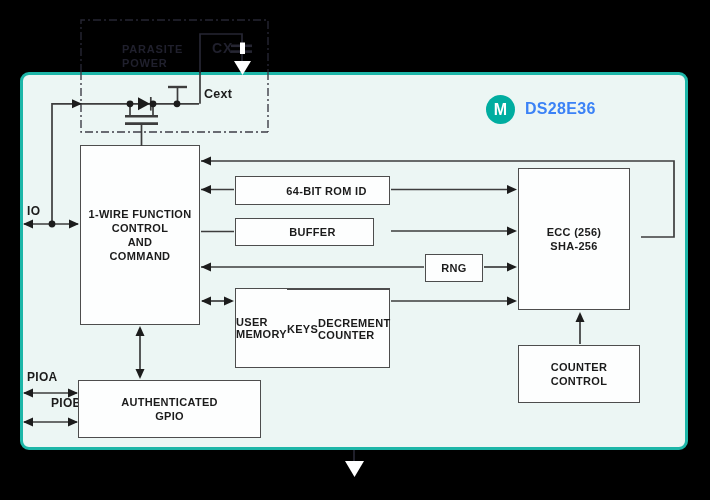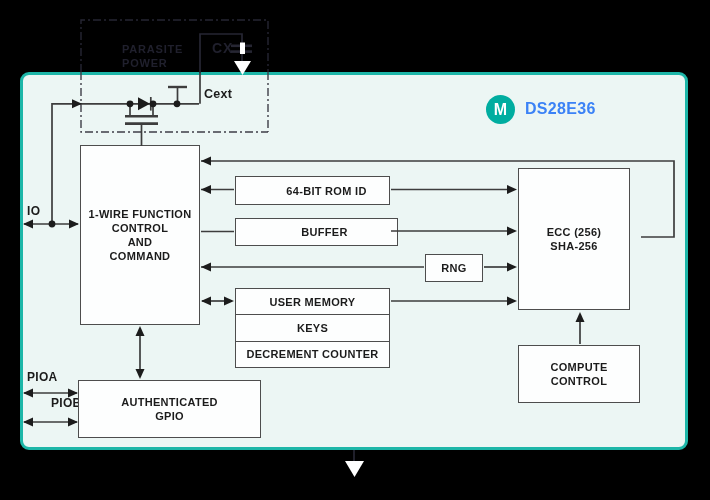--- a/index.html
+++ b/index.html
@@ -18,21 +18,21 @@
   }
 
   .blk {
     position:absolute; box-sizing:border-box;
     background:#fdfefe; border:1.5px solid #4d4d4d;
     display:flex; flex-direction:column; align-items:center; justify-content:center;
     text-align:center; font-size:11px; font-weight:600; color:#1b1b1b;
     letter-spacing:.3px; line-height:14px;
   }
 
-  .memstack { position:absolute; box-sizing:border-box; background:#fdfefe; border:1.5px solid #4d4d4d; display:flex; flex-direction:column; }
+  .memstack { position:absolute; box-sizing:border-box; background:#fdfefe; border:1.5px solid #4d4d4d; display:flex; flex-direction:row; }
   .mem-row { flex:1; display:flex; align-items:center; justify-content:center; font-size:11px; font-weight:600; color:#1b1b1b; letter-spacing:.3px; }
   .mem-row + .mem-row { border-top:1.5px solid #4d4d4d; }
 
   .lbl { position:absolute; font-size:12px; font-weight:600; color:#1b1b1b; letter-spacing:.3px; }
   .dark-lbl { position:absolute; color:#20202d; font-weight:700; letter-spacing:.8px; }
 
   .logo {
     position:absolute; left:486px; top:95px; width:29px; height:29px;
     border-radius:50%; background:#00ada0; color:#fff;
     display:flex; align-items:center; justify-content:center;
@@ -65,37 +65,37 @@
 
   <div class="blk" style="left:80px;top:145px;width:120px;height:180px;">
     <div>1-WIRE FUNCTION</div>
     <div>CONTROL</div>
     <div>AND</div>
     <div>COMMAND</div>
   </div>
 
   <div class="blk" style="left:235px;top:176px;width:155px;height:29px;padding-left:28px;">64-BIT ROM ID</div>
 
-  <div class="blk" style="left:235px;top:218px;width:163px;height:28px;padding-left:16px;">BUFFER</div>
+  <div class="blk" style="left:235px;top:218px;width:139px;height:28px;padding-left:16px;">BUFFER</div>
 
   <div class="blk" style="left:425px;top:254px;width:58px;height:28px;">RNG</div>
 
   <div class="memstack" style="left:235px;top:288px;width:155px;height:80px;">
     <div class="mem-row">USER MEMORY</div>
     <div class="mem-row">KEYS</div>
     <div class="mem-row">DECREMENT COUNTER</div>
   </div>
 
   <div class="blk" style="left:518px;top:168px;width:112px;height:142px;">
     <div>ECC (256)</div>
     <div>SHA-256</div>
   </div>
 
   <div class="blk" style="left:518px;top:345px;width:122px;height:58px;">
-    <div>COMPUTE</div>
+    <div>COUNTER</div>
     <div>CONTROL</div>
   </div>
 
   <div class="blk" style="left:78px;top:380px;width:183px;height:58px;">
     <div>AUTHENTICATED</div>
     <div>GPIO</div>
   </div>
 
   <svg class="wiring" width="710" height="500" viewBox="0 0 710 500">
 

